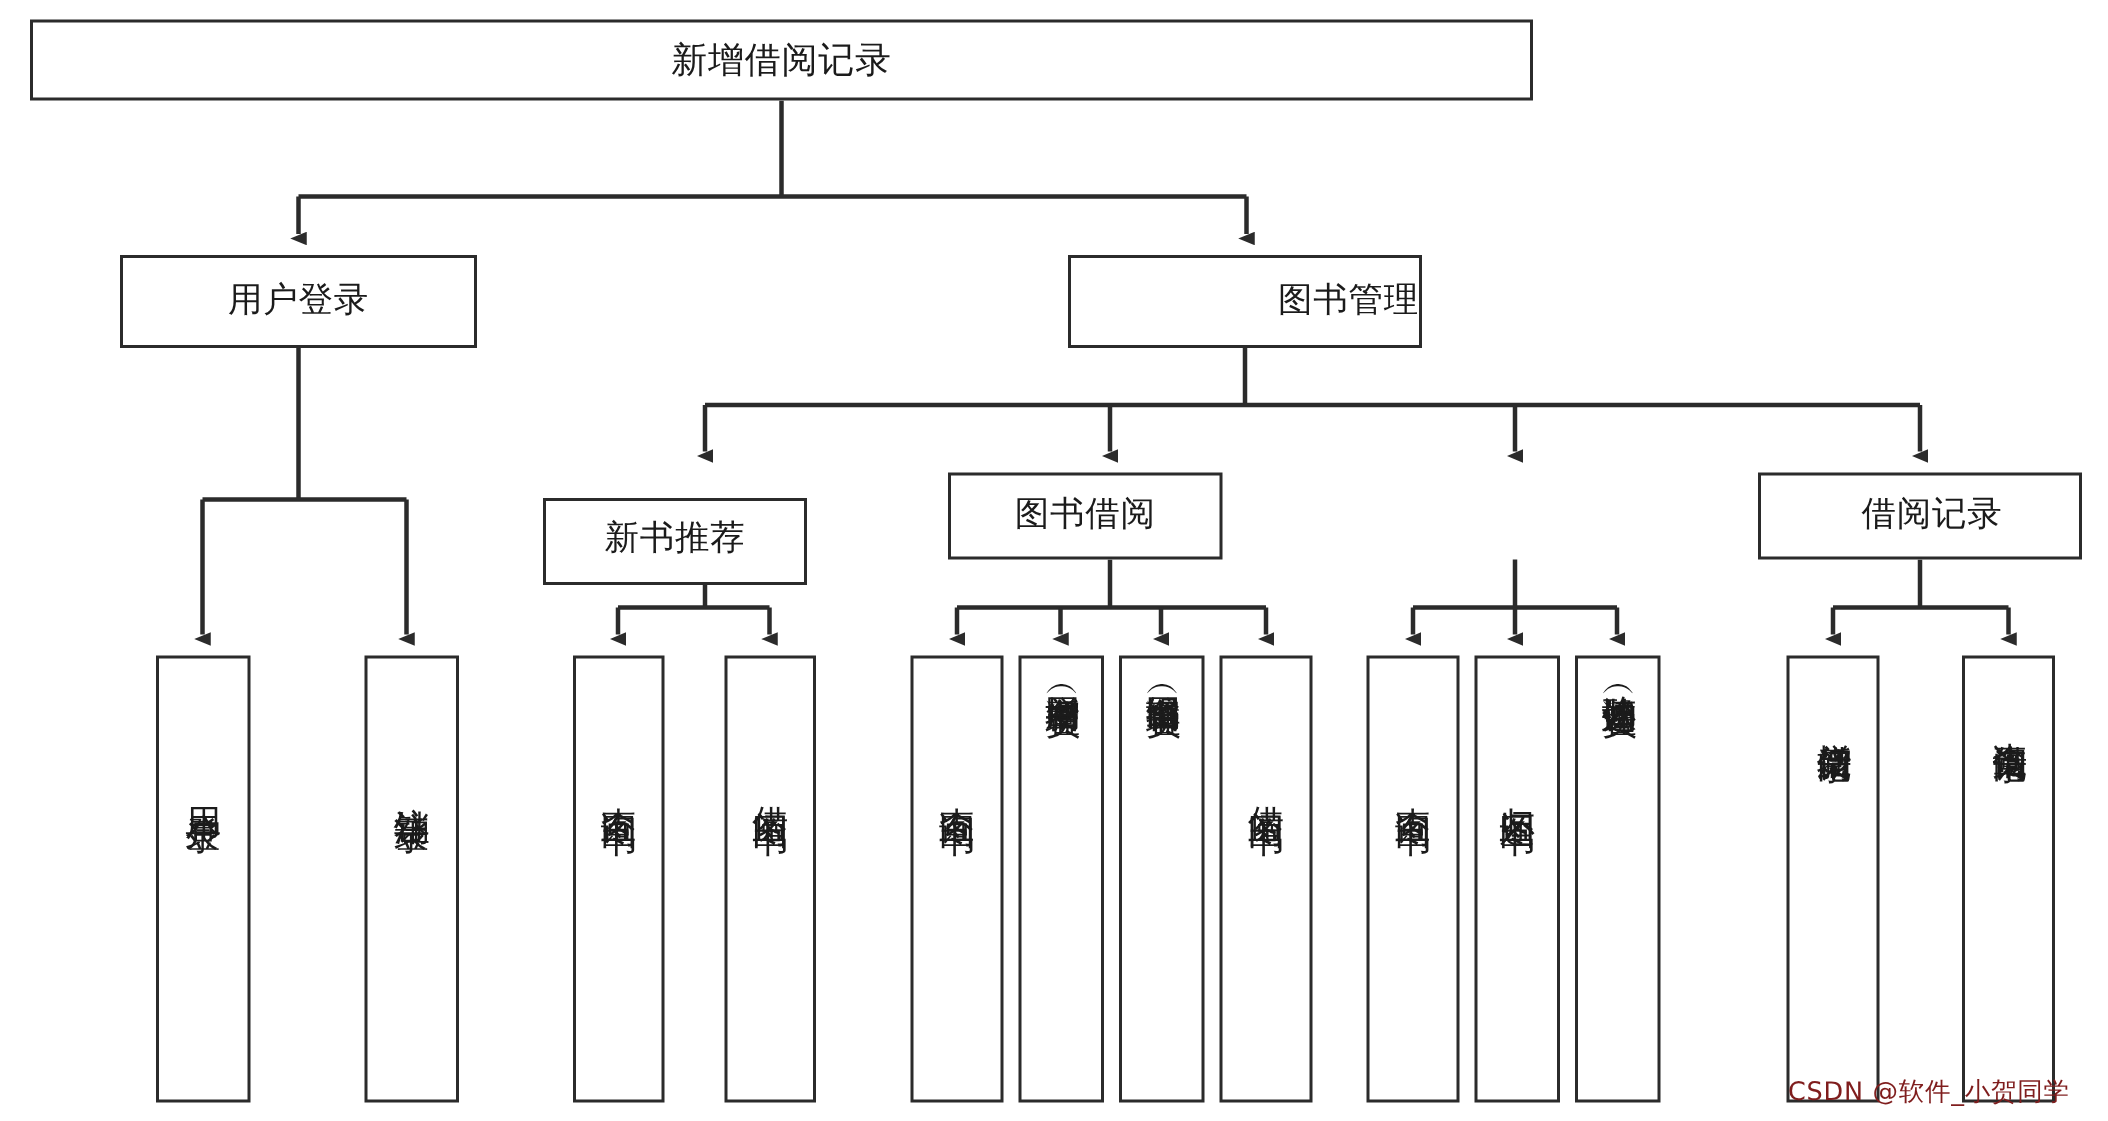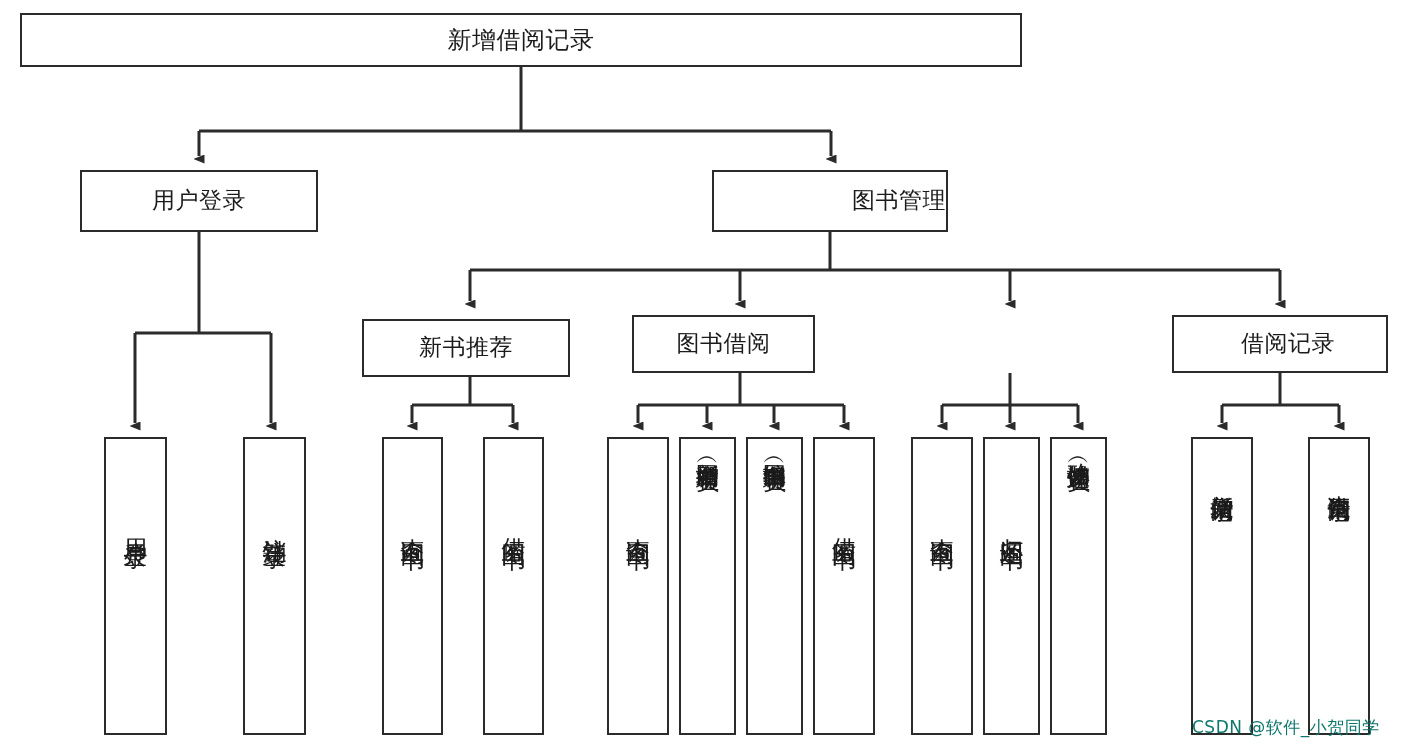--- a/index.html
+++ b/index.html
@@ -63,21 +63,21 @@
     line-height: 1.0;
     letter-spacing: 3px;
     white-space: nowrap;
   }
   .node.vert.tall .node-label {
     font-size: 23px;
     letter-spacing: 1px;
   }
   .watermark {
     position: absolute;
-    color: #0f766e;
+    color: #7f1d1d;
     font-size: 17px;
     letter-spacing: 0.5px;
     white-space: nowrap;
     user-select: none;
   }
 </style>
 </head>
 <body>
 
 <div id="canvas">
@@ -136,21 +136,21 @@
     <span class="node-label">新增借阅记录</span>
   </div>
 
   <div class="node horiz" style="left:80px; top:170px; width:238px; height:62px;">
     <span class="node-label">用户登录</span>
   </div>
   <div class="node horiz" style="left:712px; top:170px; width:236px; height:62px;justify-content:flex-end;">
     <span class="node-label">图书管理</span>
   </div>
 
-  <div class="node horiz" style="left:362px; top:319px; width:208px; height:58px;">
+  <div class="node horiz" style="left:362px; top:332px; width:176px; height:58px;font-family:Liberation Mono, monospace;">
     <span class="node-label">新书推荐</span>
   </div>
   <div class="node horiz" style="left:632px; top:315px; width:183px; height:58px;">
     <span class="node-label">图书借阅</span>
   </div>
   <div class="node horiz" style="left:1172px; top:315px; width:216px; height:58px;padding-left:16px;">
     <span class="node-label">借阅记录</span>
   </div>
 
   <div class="node vert" style="left:104px; top:437px; width:63px; height:298px; padding-top:80px;">

